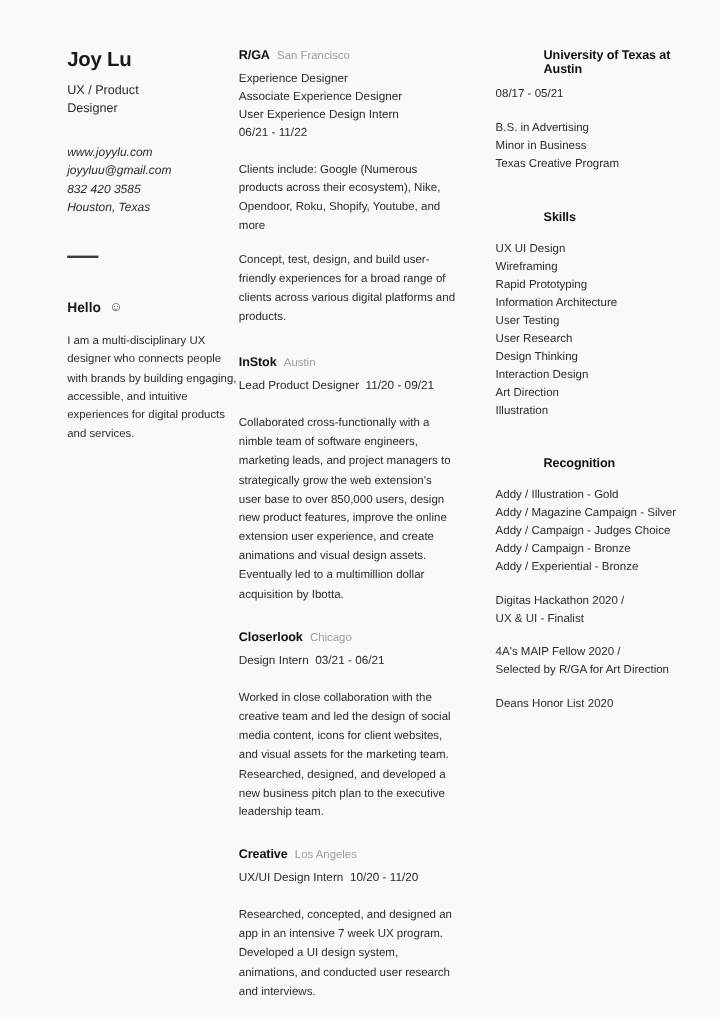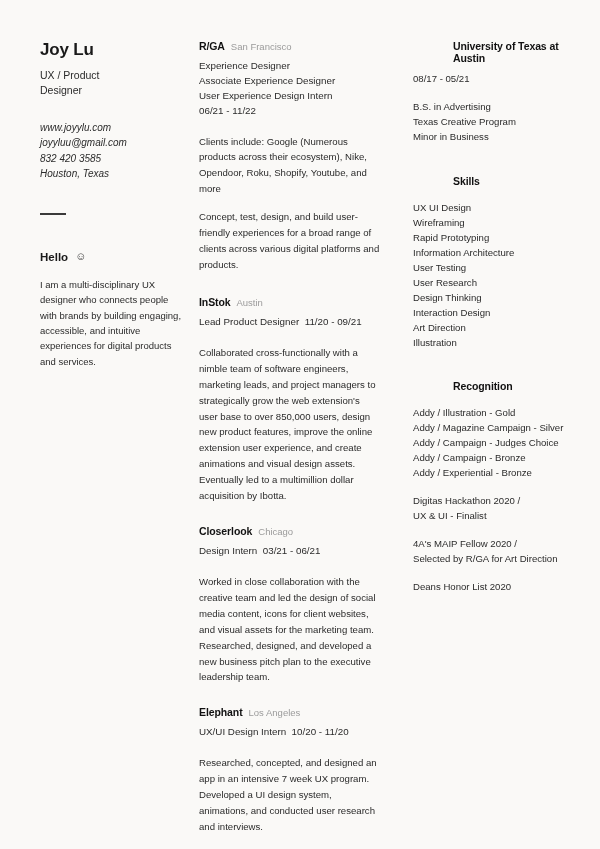--- a/index.html
+++ b/index.html
@@ -20,21 +20,21 @@
     width: 600px;
     height: 849px;
     box-sizing: border-box;
   }
 
   
   .col {
     position: absolute;
     top: 40px;
   }
-  .col-left   { left: 40px;  width: 145px; }
+  .col-left   { left: 56px;  width: 145px; }
   .col-mid    { left: 199px; width: 182px; }
   .col-right  { left: 413px; width: 175px; }
 
   
   .name {
     font-size: 17px;
     font-weight: bold;
     letter-spacing: -0.2px;
     line-height: 1.2;
     margin: 0 0 8px 0;
@@ -216,41 +216,41 @@
       </div>
       <div class="job-titleline">
         <span>Design Intern</span>&nbsp;
         <span>03/21 - 06/21</span>
       </div>
       <div class="job-para">Worked in close collaboration with the creative team and led the design of social media content, icons for client websites, and visual assets for the marketing team. Researched, designed, and developed a new business pitch plan to the executive leadership team.</div>
     </div>
 
     <div class="job">
       <div class="job-head">
-        <span class="job-company">Elephant</span>
+        <span class="job-company">Creative</span>
         <span class="job-city">Los Angeles</span>
       </div>
       <div class="job-titleline">
         <span>UX/UI Design Intern</span>&nbsp;
         <span>10/20 - 11/20</span>
       </div>
       <div class="job-para">Researched, concepted, and designed an app in an intensive 7 week UX program. Developed a UI design system,  animations, and conducted user research and interviews.</div>
     </div>
 
   </div>
 
   <div class="col col-right">
 
     <div class="r-block">
       <div class="r-head">University of Texas at Austin</div>
       <div class="r-sub">08/17 - 05/21</div>
       <div class="r-list">
         <div>B.S. in Advertising</div>
+        <div>Minor in Business</div>
         <div>Texas Creative Program</div>
-        <div>Minor in Business</div>
       </div>
     </div>
 
 
     <div class="r-block section-gap-skills">
       <div class="r-head">Skills</div>
       <div class="r-list">
         <div>UX UI Design</div>
         <div>Wireframing</div>
         <div>Rapid Prototyping</div>

